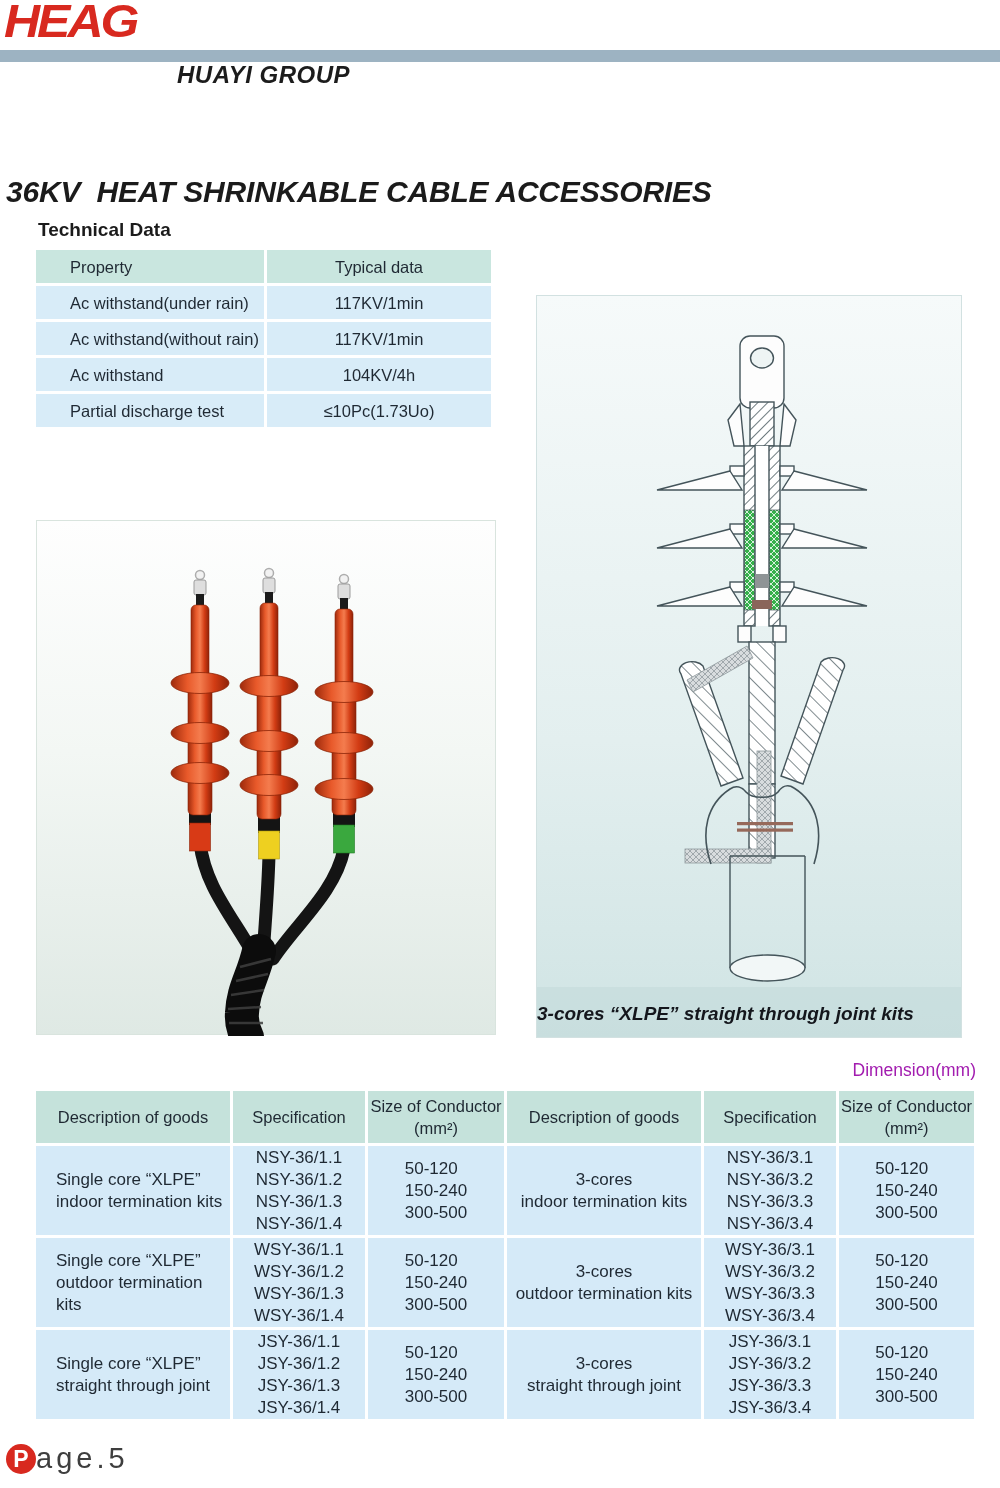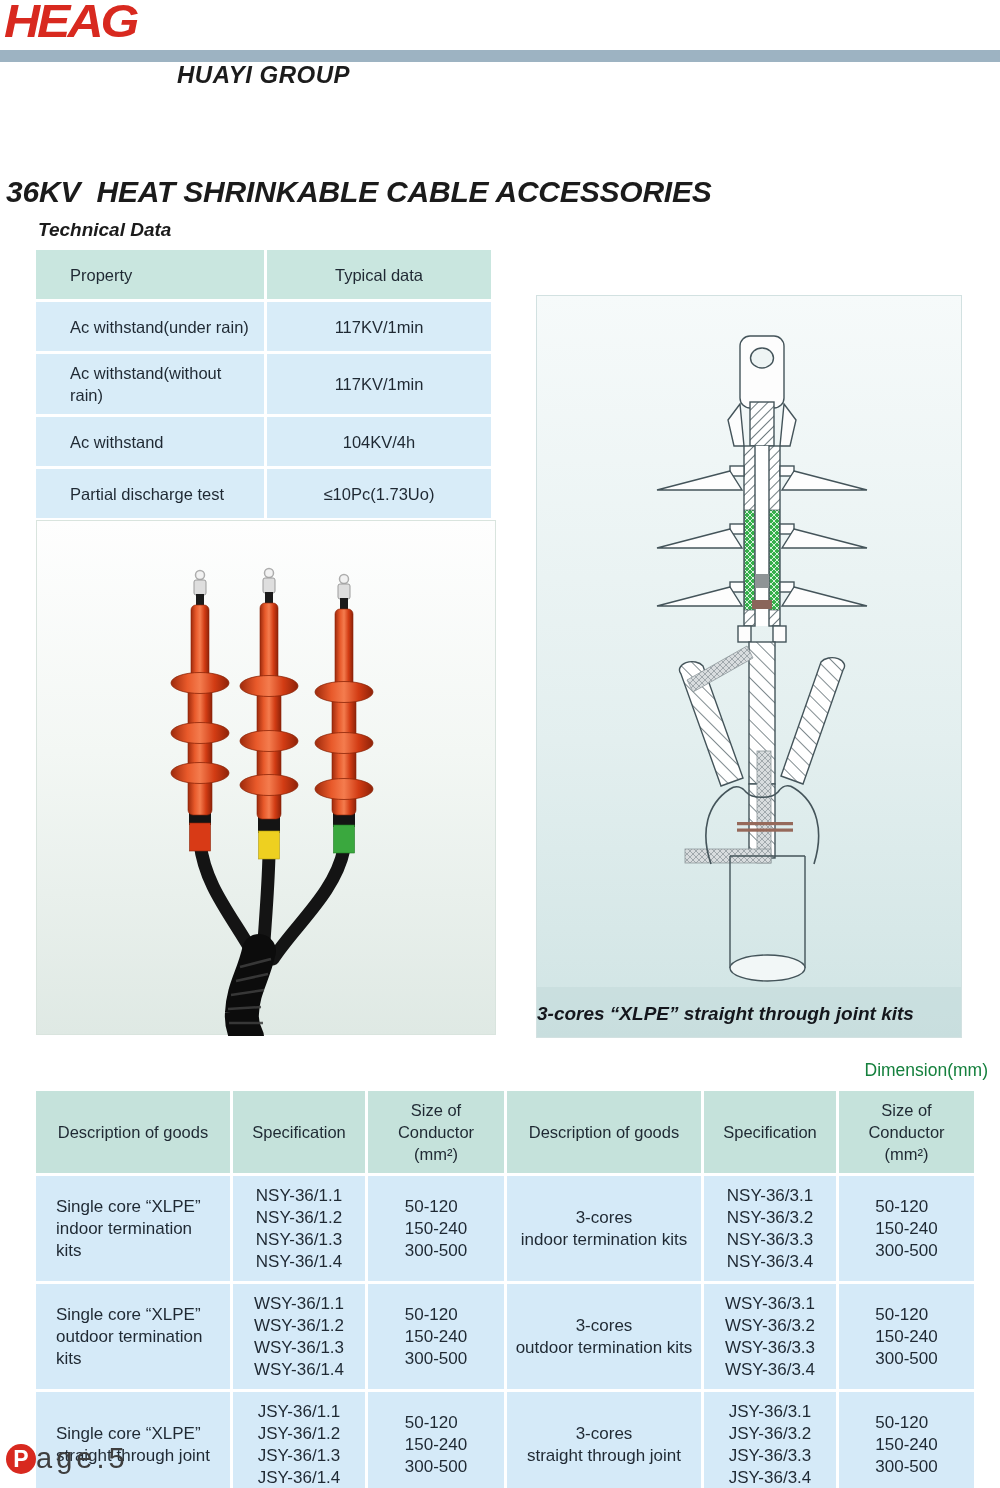--- a/index.html
+++ b/index.html
@@ -6,41 +6,41 @@
   body{font-family:"Liberation Sans", sans-serif;color:#1f2933;}
   .page{position:relative;width:1000px;height:1488px;background:#ffffff;overflow:hidden;}
 
   
   .logo{position:absolute;left:4px;top:-2px;font-size:50px;line-height:1;font-weight:900;font-style:italic;color:#d8291f;letter-spacing:-3px;transform:scaleY(.92);transform-origin:left top;}
   .company{position:absolute;left:177px;top:13px;font-size:24px;font-weight:900;font-style:italic;color:#1c1c1c;letter-spacing:.5px;margin-top:48px;}
   .header-bar{position:absolute;left:0;top:50px;width:1000px;height:12px;background:#9db3c2;}
 
   
   .page-title{position:absolute;left:6px;top:154px;font-size:30px;font-weight:800;font-style:italic;color:#1b1b1b;white-space:pre;letter-spacing:-.2px;margin-top:21px;}
-  .tech-heading{position:absolute;left:38px;top:219px;font-size:19px;font-weight:bold;font-style:italic;color:#1b1b1b;}
+  .tech-heading{position:absolute;left:38px;top:219px;font-size:19px;font-weight:bold;color:#1b1b1b;}
 
   
   table{border-collapse:separate;border-spacing:3px;}
-  th,td{vertical-align:middle;text-align:center;padding:8px;}
+  th,td{vertical-align:middle;text-align:center;padding:0;}
   th{font-weight:400;}
   .cell-inner div{line-height:22px;}
 
   .tech-table{position:absolute;left:33px;top:247px;}
   .tech-table th{background:#c9e6df;height:33px;font-size:16.5px;}
   .tech-table td{background:#d8ecf8;height:33px;font-size:16.5px;margin-top:36px;}
   .tech-table th:first-child,.tech-table td:first-child{text-align:left;padding-left:34px;}
 
   .products-table{position:absolute;left:33px;top:1088px;}
   .products-table th{background:#c5e2db;height:52px;font-size:16.5px;}
   .products-table td{background:#d5eaf8;height:89px;font-size:17px;}
   .products-table td:nth-child(1){text-align:left;padding-left:20px;}
   .products-table td:nth-child(3) .cell-inner,
   .products-table td:nth-child(6) .cell-inner{display:inline-block;text-align:left;}
 
-  .dimension-label{position:absolute;right:12px;top:1060px;font-size:17.5px;color:#15803d;}
+  .dimension-label{position:absolute;right:24px;top:1060px;font-size:17.5px;color:#a21caf;}
 
   
   .photo-panel{position:absolute;left:36px;top:520px;width:460px;height:515px;background:linear-gradient(180deg,#fefefe 0%,#f3f7f4 45%,#dfe9e4 100%);border:1px solid #d9e4de;box-sizing:border-box;}
   .diagram-panel{position:absolute;left:536px;top:295px;width:426px;height:743px;background:linear-gradient(180deg,#f6fafa 0%,#e3efef 60%,#d0e4e4 100%);border:1px solid #d2e1e1;box-sizing:border-box;}
   .caption-strip{position:absolute;left:0;bottom:0;width:100%;height:50px;background:rgba(190,216,214,.45);}
   .diagram-caption{position:absolute;left:0;bottom:12px;width:100%;font-size:19px;font-weight:bold;font-style:italic;color:#14161c;}
   .watermark{position:absolute;left:382px;top:721px;font-size:25px;color:#93a1aa;opacity:.8;letter-spacing:1px;z-index:5;}
 
   
   .footer{position:absolute;left:6px;top:1442px;height:32px;}

